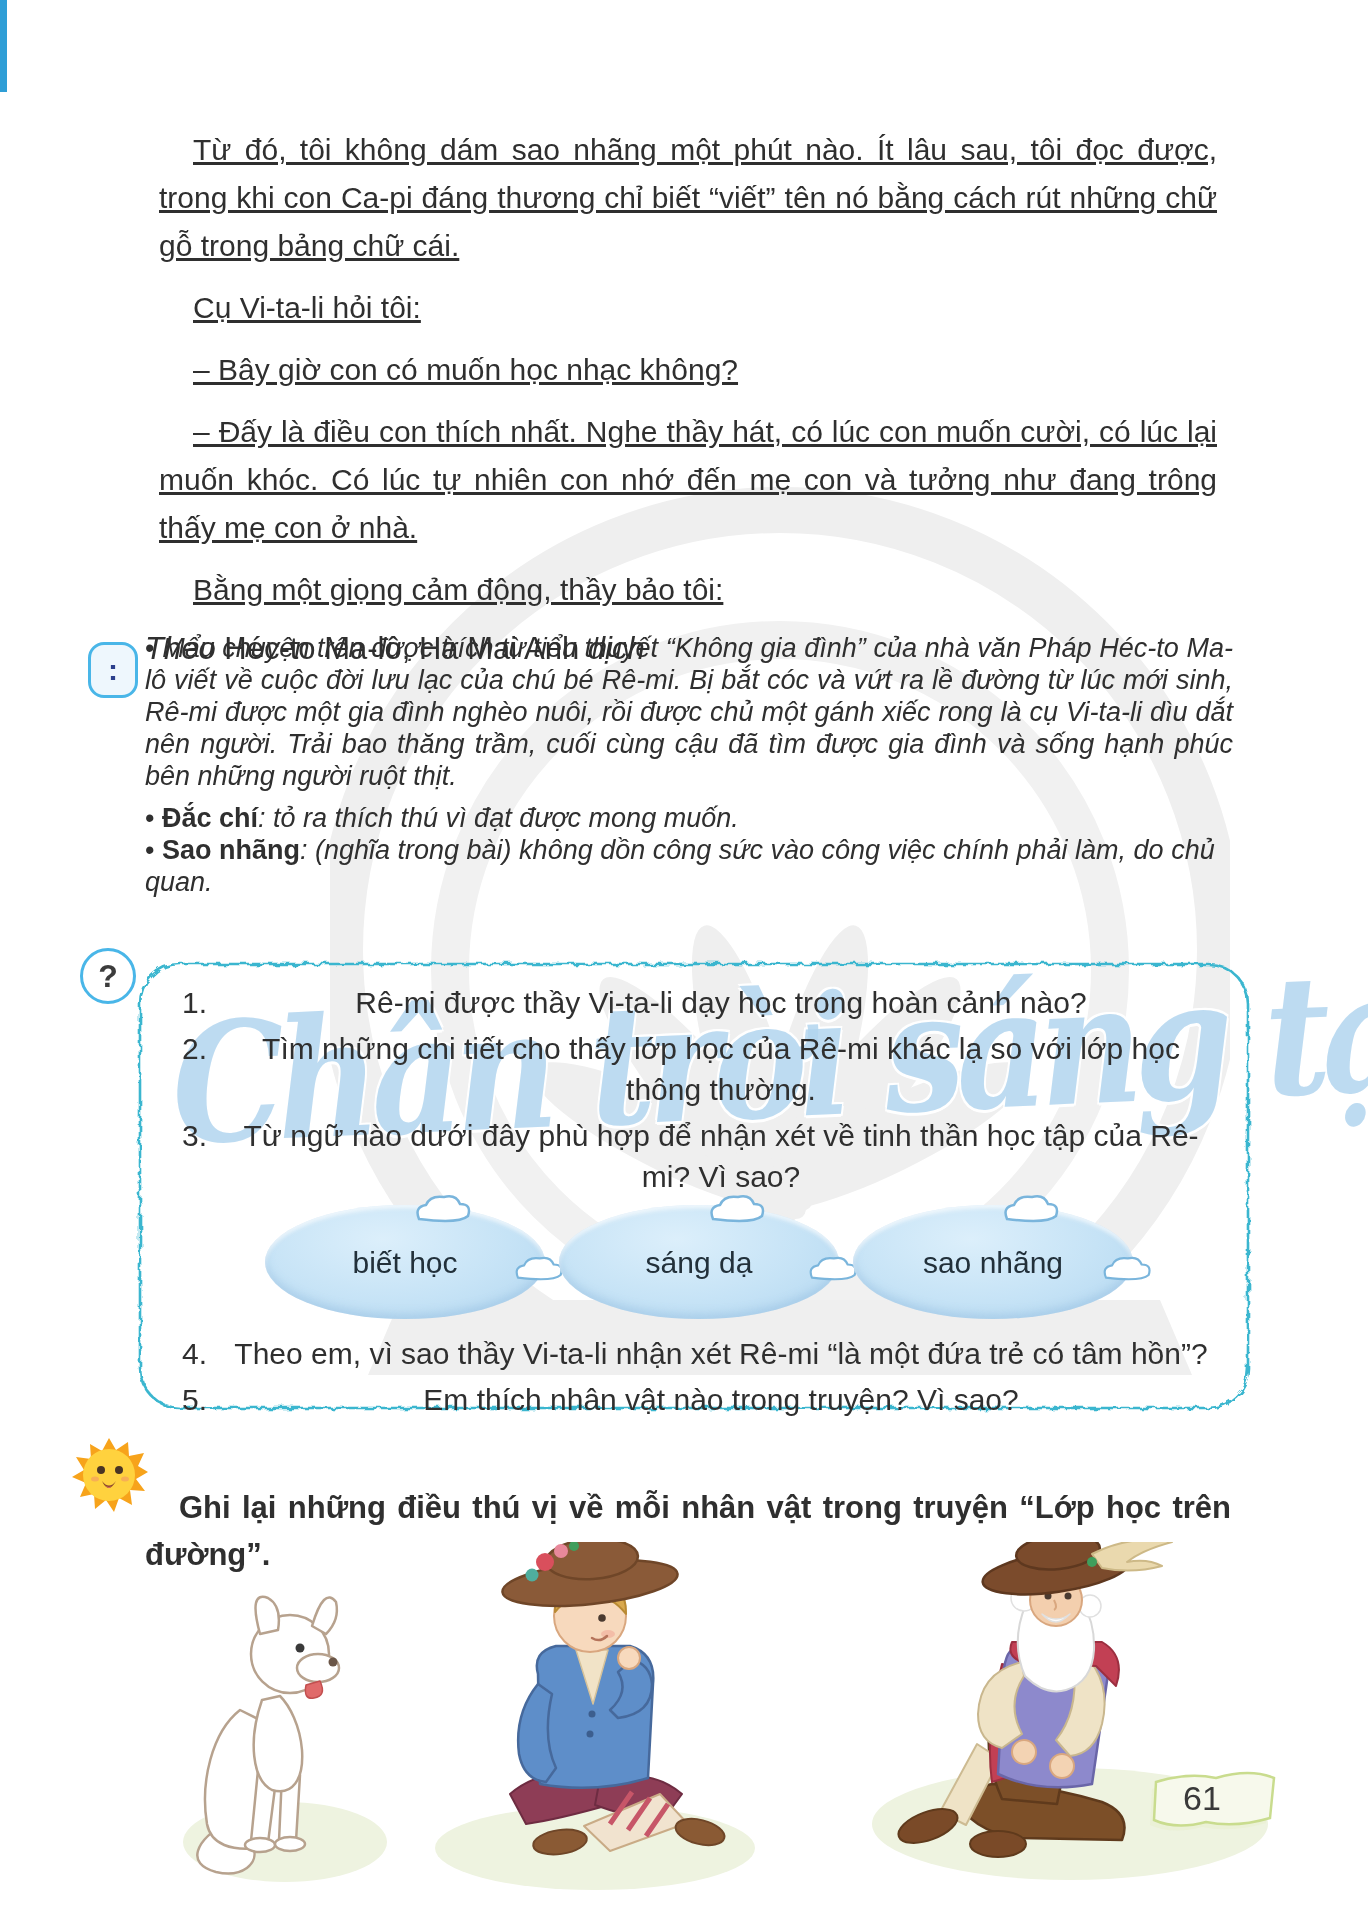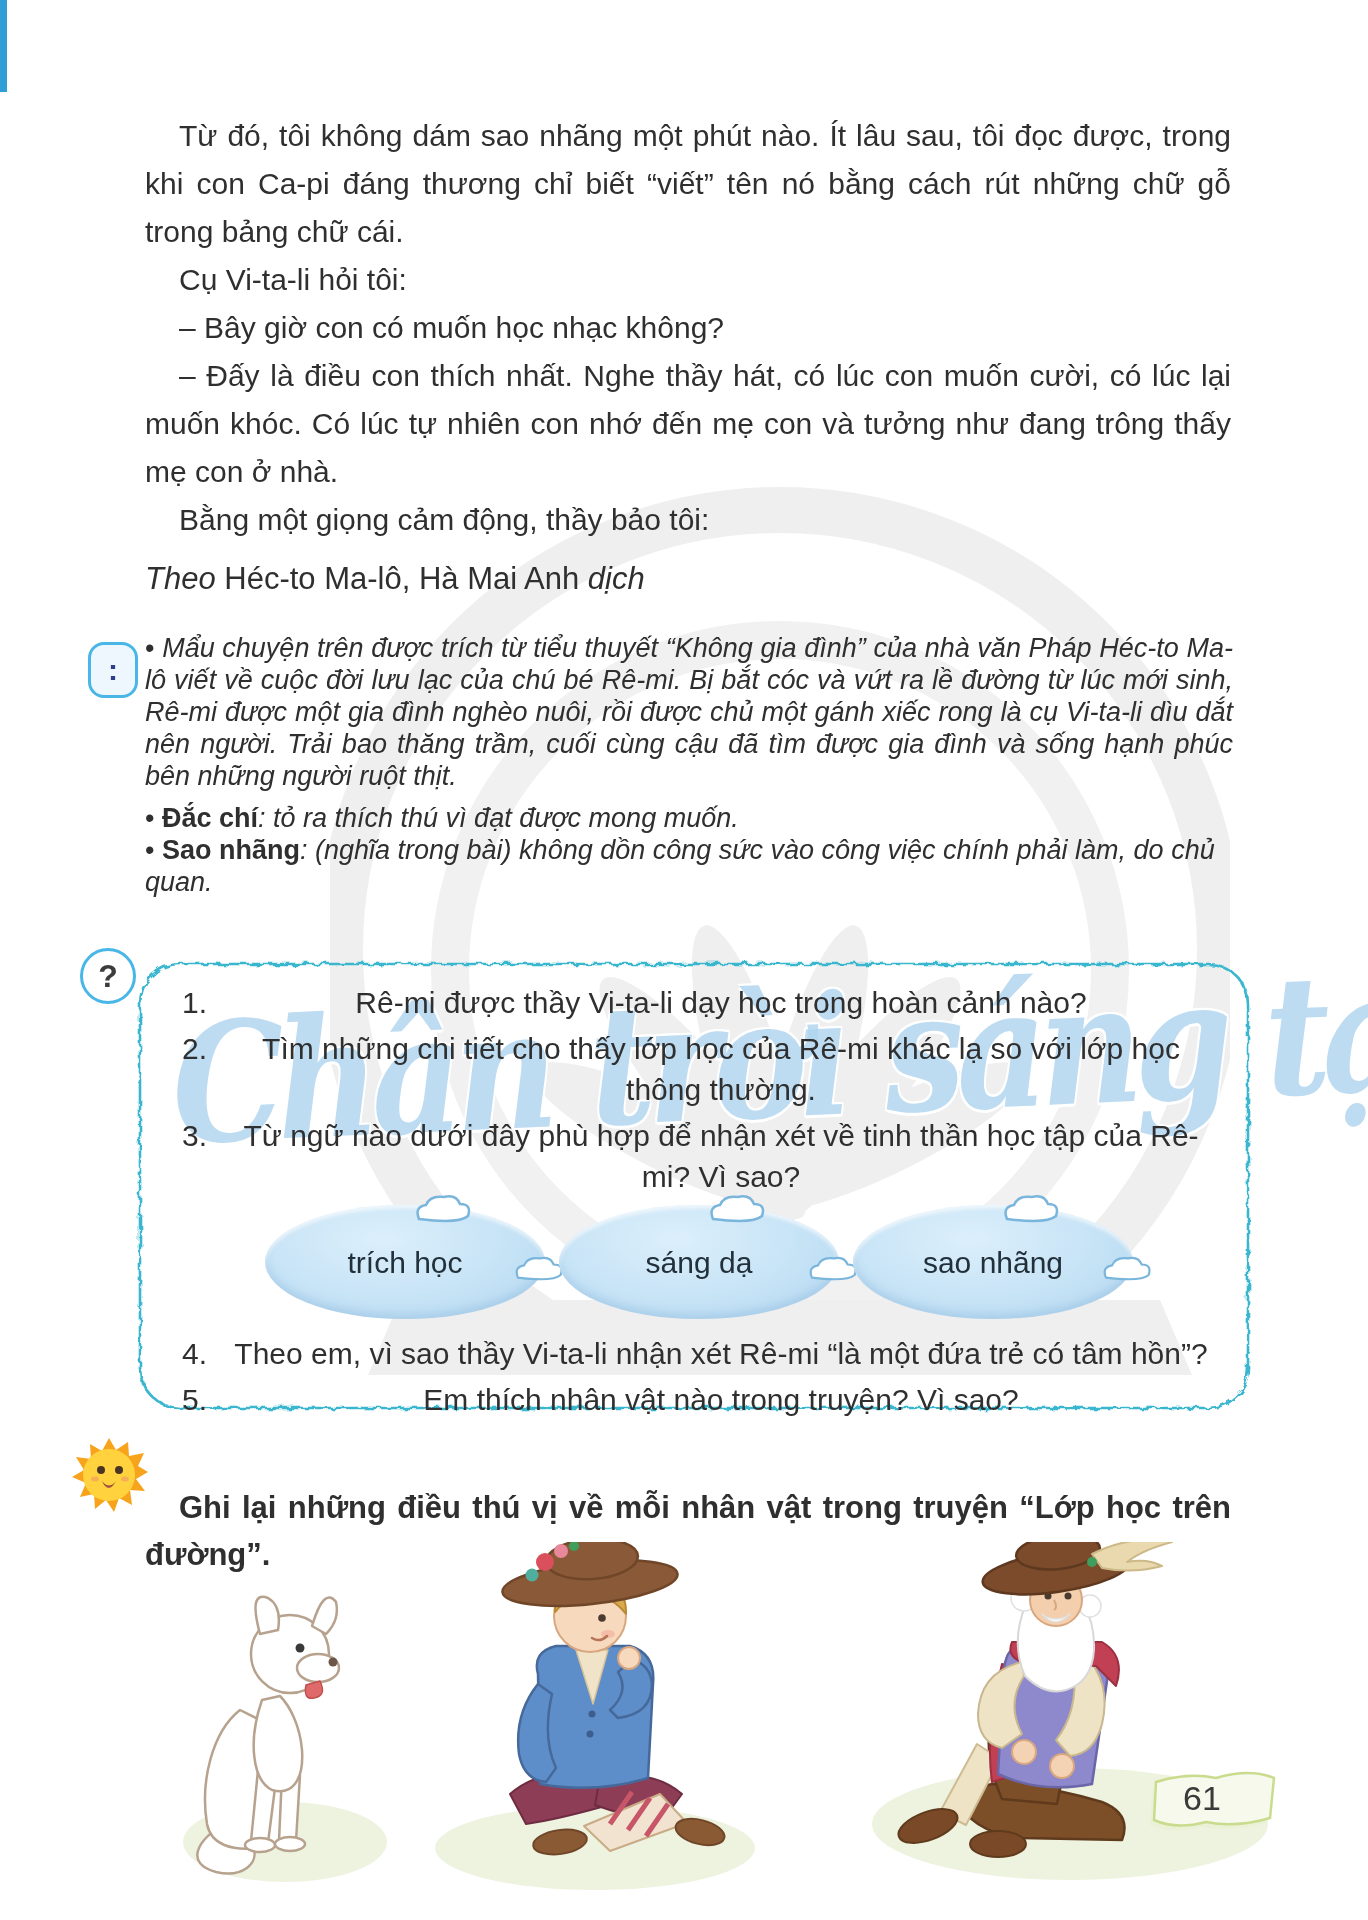--- a/index.html
+++ b/index.html
@@ -10,21 +10,21 @@
   
   .wm-logo{position:absolute;left:330px;top:470px;z-index:0;pointer-events:none;}
   .wm-script{position:absolute;left:168px;top:988px;width:1160px;z-index:2;pointer-events:none;
     font-family:"DejaVu Serif",serif;font-style:italic;font-weight:bold;
     font-size:165px;letter-spacing:-10px;color:rgba(178,213,238,0.85);
     transform:rotate(-2.5deg) scaleX(.86);transform-origin:left top;white-space:nowrap;
     text-shadow:2px 2px 0 #fff,-2px -2px 0 #fff,2px -2px 0 #fff,-2px 2px 0 #fff,0 3px 0 #fff;}
   
   .story{position:absolute;left:145px;top:112px;width:1086px;z-index:3;
          font-size:30px;line-height:48px;}
-  .para{margin:0;text-indent:34px;text-align:justify;}
+  .para{margin:14px;text-indent:34px;text-align:justify;text-decoration:underline;}
   .attribution{margin-top:15px;text-align:left;padding-right:116px;font-size:31px;line-height:40px;}
   .attribution .it{font-style:italic;}
   
   .colon-badge{position:absolute;left:88px;top:642px;width:44px;height:50px;z-index:3;
     background:#eef7fd;border:3px solid #49b6e8;border-radius:16px;
     display:flex;align-items:center;justify-content:center;
     font-size:30px;font-weight:bold;color:#2b3f8c;line-height:1;}
   .notes{position:absolute;left:145px;top:632px;width:1088px;z-index:3;
          font-size:27px;line-height:32px;}
   .note-intro{font-style:italic;text-align:justify;margin:0 0 10px 0;}
@@ -125,21 +125,21 @@
         <span class="q-num">2.</span>
         <span class="q-text">Tìm những chi tiết cho thấy lớp học của Rê-mi khác lạ so với lớp học thông thường.</span>
       </div>
       <div class="q-row">
         <span class="q-num">3.</span>
         <span class="q-text">Từ ngữ nào dưới đây phù hợp để nhận xét về tinh thần học tập của Rê-mi? Vì sao?</span>
       </div>
 
       <div class="bubble-row">
         <div class="bubble">
-          <span>trích học</span>
+          <span>biết học</span>
           <svg class="cloud top" width="62" height="34" viewBox="0 0 62 34">
             <path d="M8 28 Q3 16 15 14 Q19 4 33 6 Q45 3 49 13 Q61 13 57 25 Q48 33 8 28 Z" fill="#fff" stroke="#7ab5dc" stroke-width="2.5"></path>
             </svg>
           <svg class="cloud right" width="54" height="30" viewBox="0 0 62 34">
             <path d="M8 28 Q3 16 15 14 Q19 4 33 6 Q45 3 49 13 Q61 13 57 25 Q48 33 8 28 Z" fill="#fff" stroke="#7ab5dc" stroke-width="2.5"></path>
             </svg>
         </div>
         <div class="bubble">
           <span>sáng dạ</span>
           <svg class="cloud top" width="62" height="34" viewBox="0 0 62 34">

